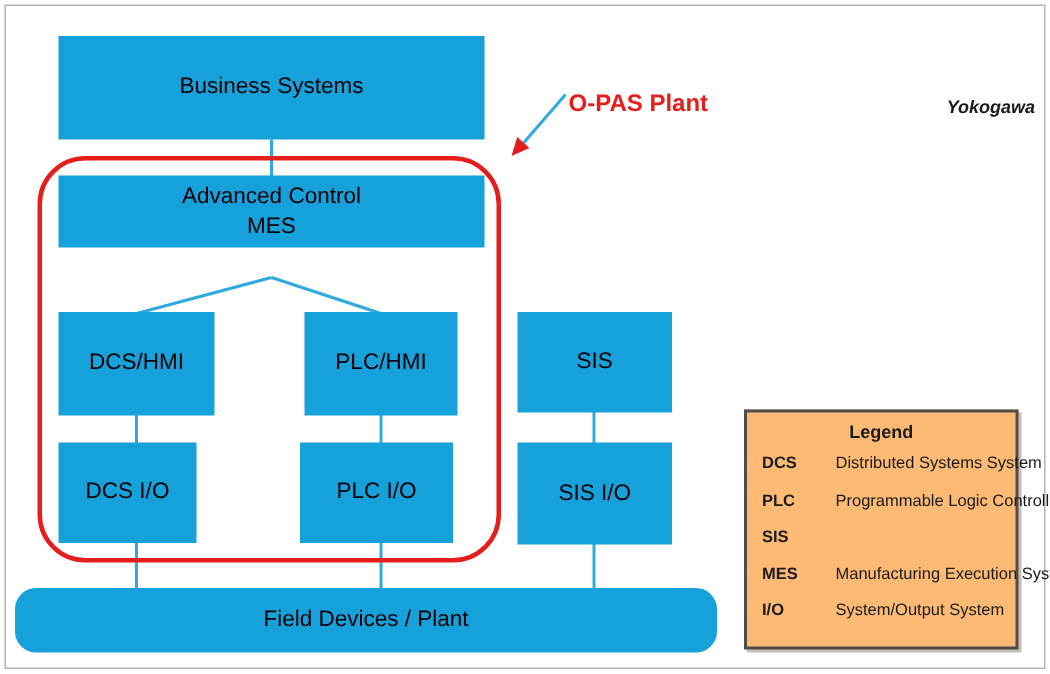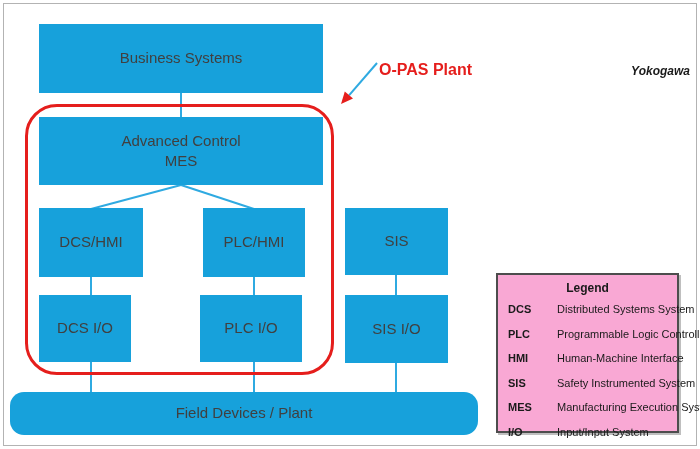--- a/index.html
+++ b/index.html
@@ -6,26 +6,26 @@
   .canvas{
     position:relative;width:700px;height:449px;background:#ffffff;
     font-family:"Liberation Sans",sans-serif;overflow:hidden;
   }
   .frame{position:absolute;inset:3px;border:1px solid #b3b3b3;pointer-events:none;}
   .connectors{position:absolute;left:0;top:0;width:700px;height:449px;}
   .connectors line{stroke:var(--connector-blue);stroke-width:2;}
   .arrow-line{stroke:var(--scope-red);stroke-width:3;}
   .arrow-head{fill:var(--scope-red);}
   .node{
-    position:absolute;background:var(--box-blue);color:#404040;
+    position:absolute;background:var(--box-blue);color:#000000;
     display:flex;flex-direction:column;align-items:center;justify-content:center;
     font-size:15px;line-height:1.35;text-align:center;
   }
   .node-business{left:39px;top:24px;width:284px;height:69px;}
-  .node-advanced{left:39px;top:117px;width:284px;height:68px;}
+  .node-advanced{left:39px;top:117px;width:284px;height:48px;}
   .node-dcs-hmi{left:39px;top:208px;width:104px;height:69px;}
   .node-plc-hmi{left:203px;top:208px;width:102px;height:69px;}
   .node-sis{left:345px;top:208px;width:103px;height:67px;}
   .node-dcs-io{left:39px;top:295px;width:92px;height:67px;}
   .node-plc-io{left:200px;top:295px;width:102px;height:67px;}
   .node-sis-io{left:345px;top:295px;width:103px;height:68px;align-items:center;}
   .node-field{left:10px;top:392px;width:468px;height:43px;border-radius:14px;}
   .scope-rect{
     position:absolute;left:25px;top:104px;width:309px;height:271px;
     border:3px solid var(--scope-red);border-radius:32px;box-sizing:border-box;
@@ -33,21 +33,21 @@
   .scope-label{
     position:absolute;left:379px;top:61px;color:var(--scope-red);
     font-size:16px;font-weight:700;white-space:nowrap;
   }
   .brand{
     position:absolute;left:625px;top:64px;width:65px;text-align:right;
     font-size:12px;font-style:italic;font-weight:700;color:#1a1a1a;white-space:nowrap;
   }
   .legend{
     position:absolute;left:496px;top:273px;width:183px;height:160px;
-    border:2px solid #4d4d4d;background:#f9a8d4;box-sizing:border-box;
+    border:2px solid #4d4d4d;background:#fdba74;box-sizing:border-box;
     box-shadow:2px 2px 0 rgba(0,0,0,0.25);padding-top:6px;color:#1a1a1a;
   }
   .legend-title{text-align:center;font-weight:700;font-size:12px;margin-bottom:8px;}
   .legend-row{display:flex;align-items:center;padding-left:10px;margin-bottom:12.5px;font-size:11px;}
   .legend-abbr{width:49px;font-weight:700;flex:none;}
   .legend-def{white-space:nowrap;}
 </style>
 </head>
 <body>
 
@@ -118,30 +118,25 @@
     <div class="legend-title">Legend</div>
     <div class="legend-row">
       <span class="legend-abbr">DCS</span>
       <span class="legend-def">Distributed Systems System</span>
     </div>
     <div class="legend-row">
       <span class="legend-abbr">PLC</span>
       <span class="legend-def">Programmable Logic Controller</span>
     </div>
     <div class="legend-row">
-      <span class="legend-abbr">HMI</span>
-      <span class="legend-def">Human-Machine Interface</span>
-    </div>
-    <div class="legend-row">
       <span class="legend-abbr">SIS</span>
-      <span class="legend-def">Safety Instrumented System</span>
     </div>
     <div class="legend-row">
       <span class="legend-abbr">MES</span>
       <span class="legend-def">Manufacturing Execution System</span>
     </div>
     <div class="legend-row">
       <span class="legend-abbr">I/O</span>
-      <span class="legend-def">Input/Input System</span>
+      <span class="legend-def">System/Output System</span>
     </div>
   </div>
 
 </div>
 
 </body></html>

